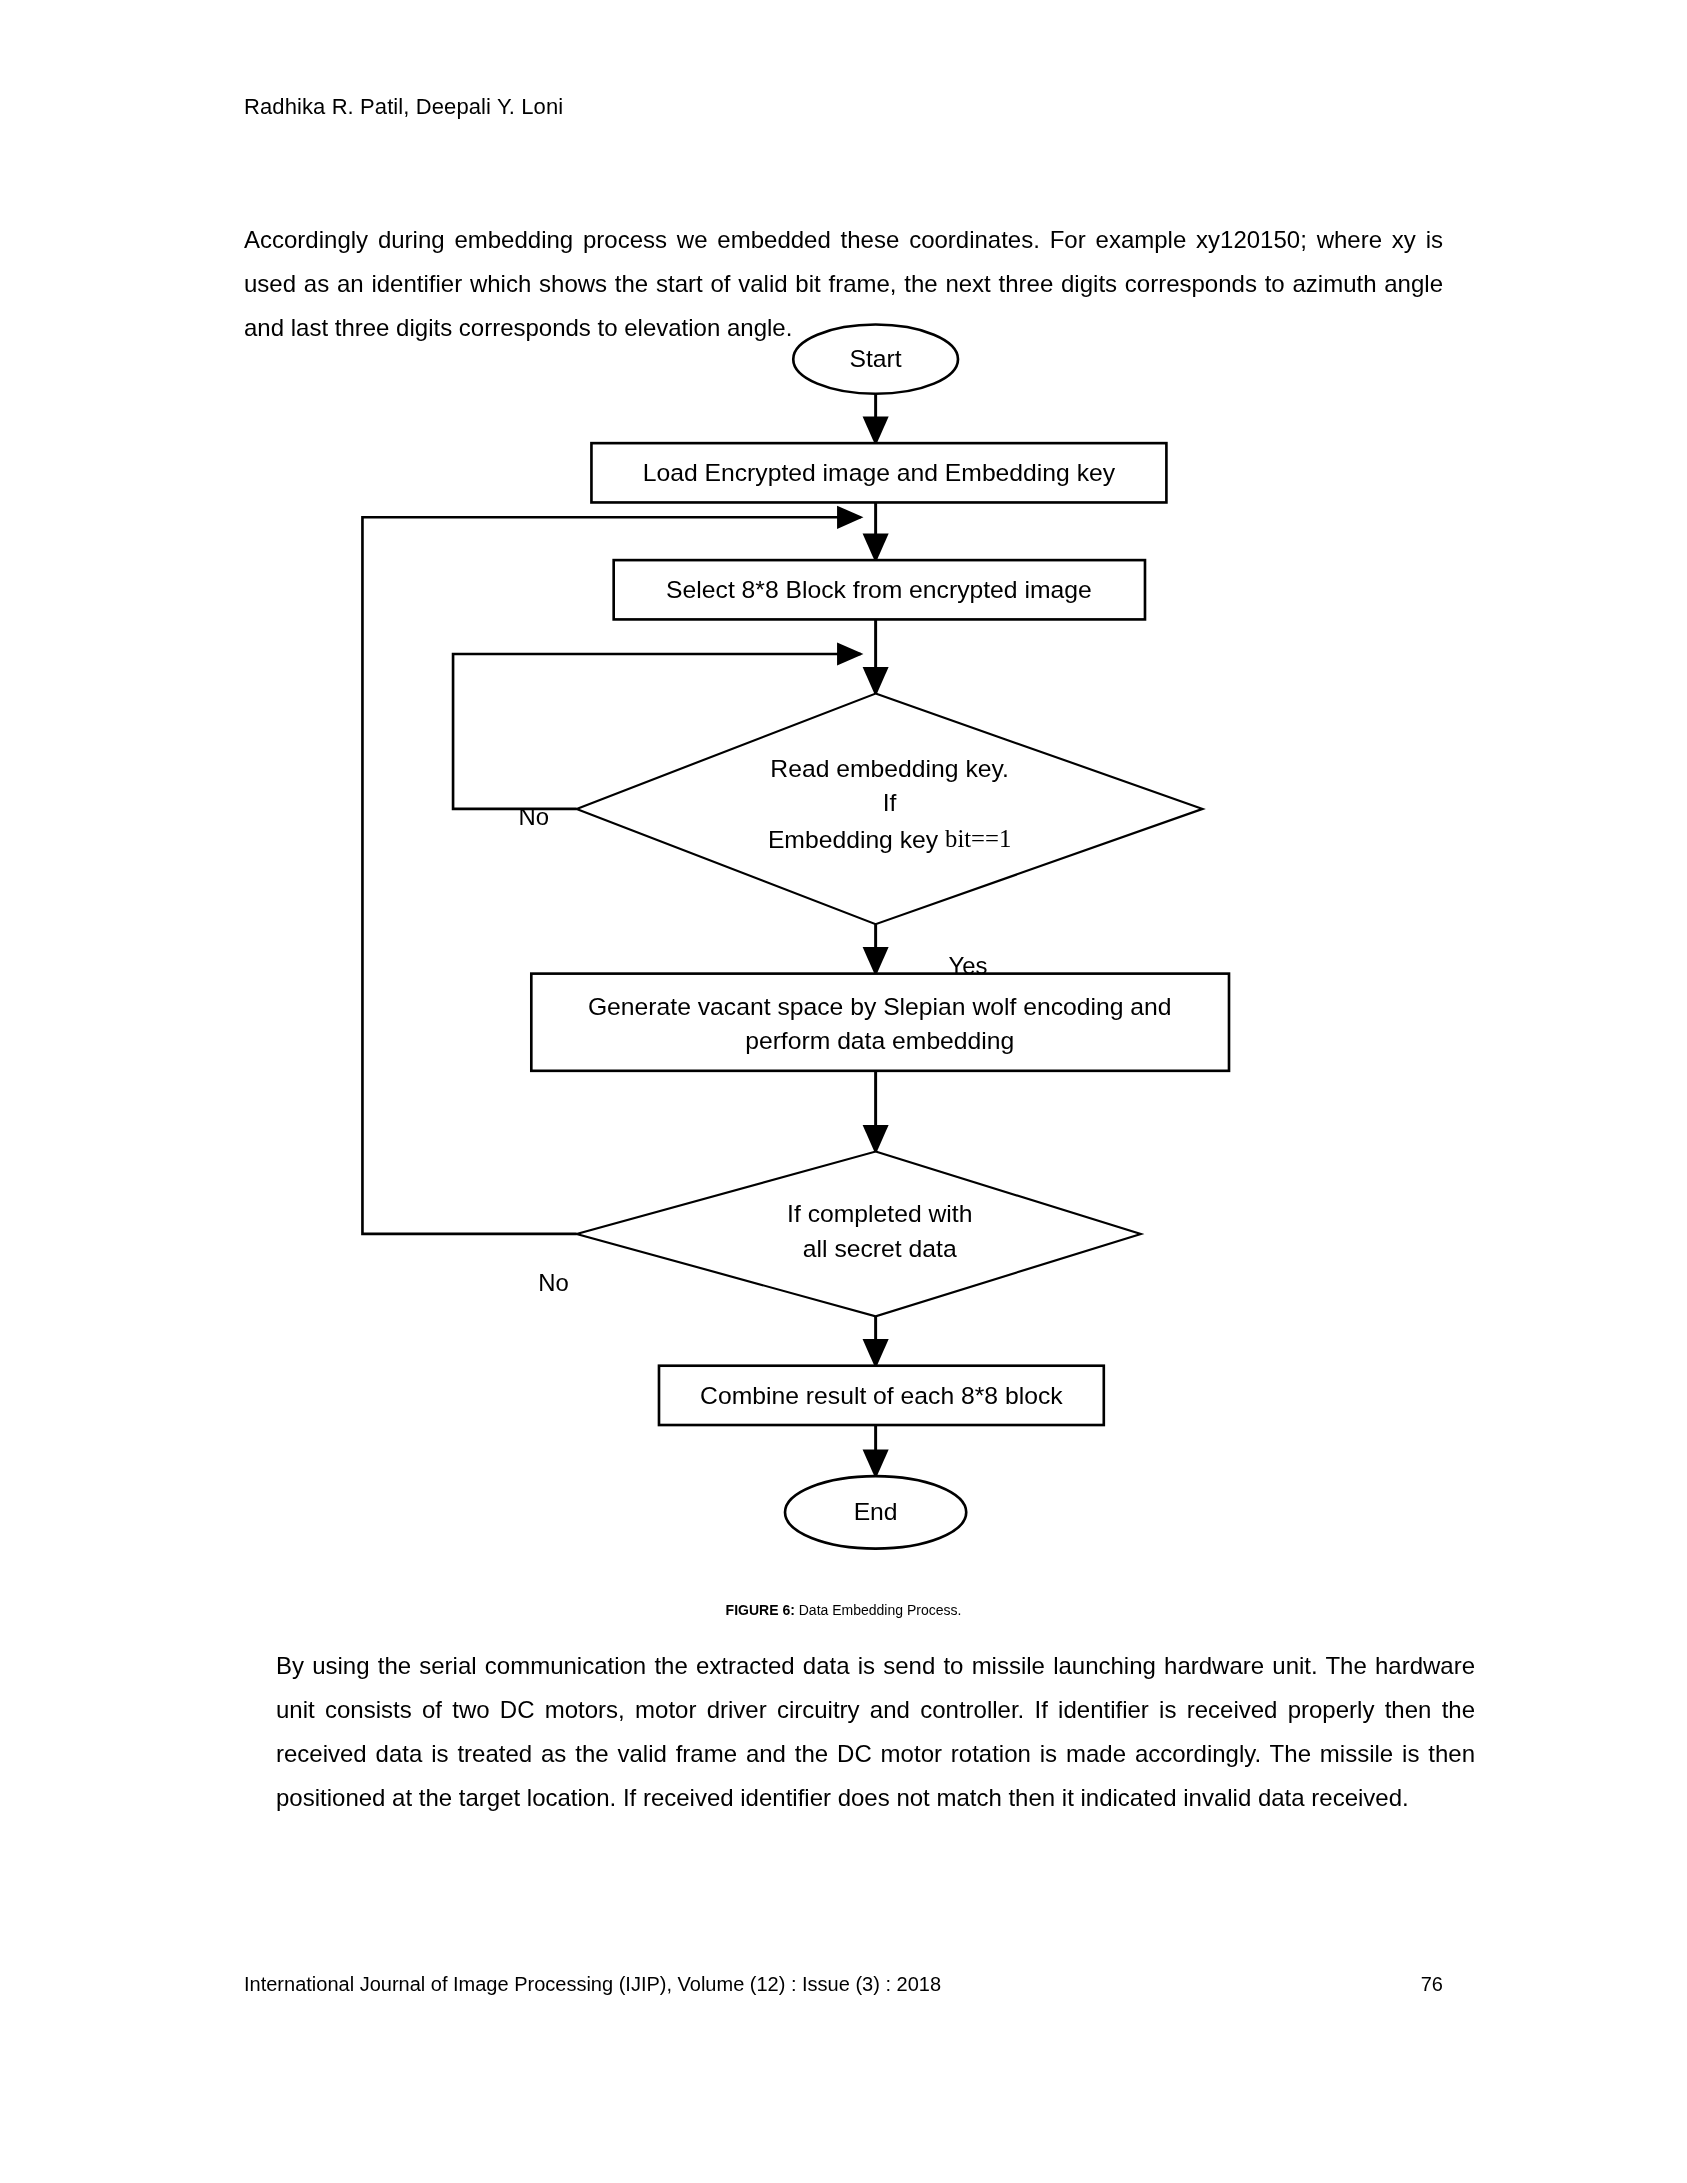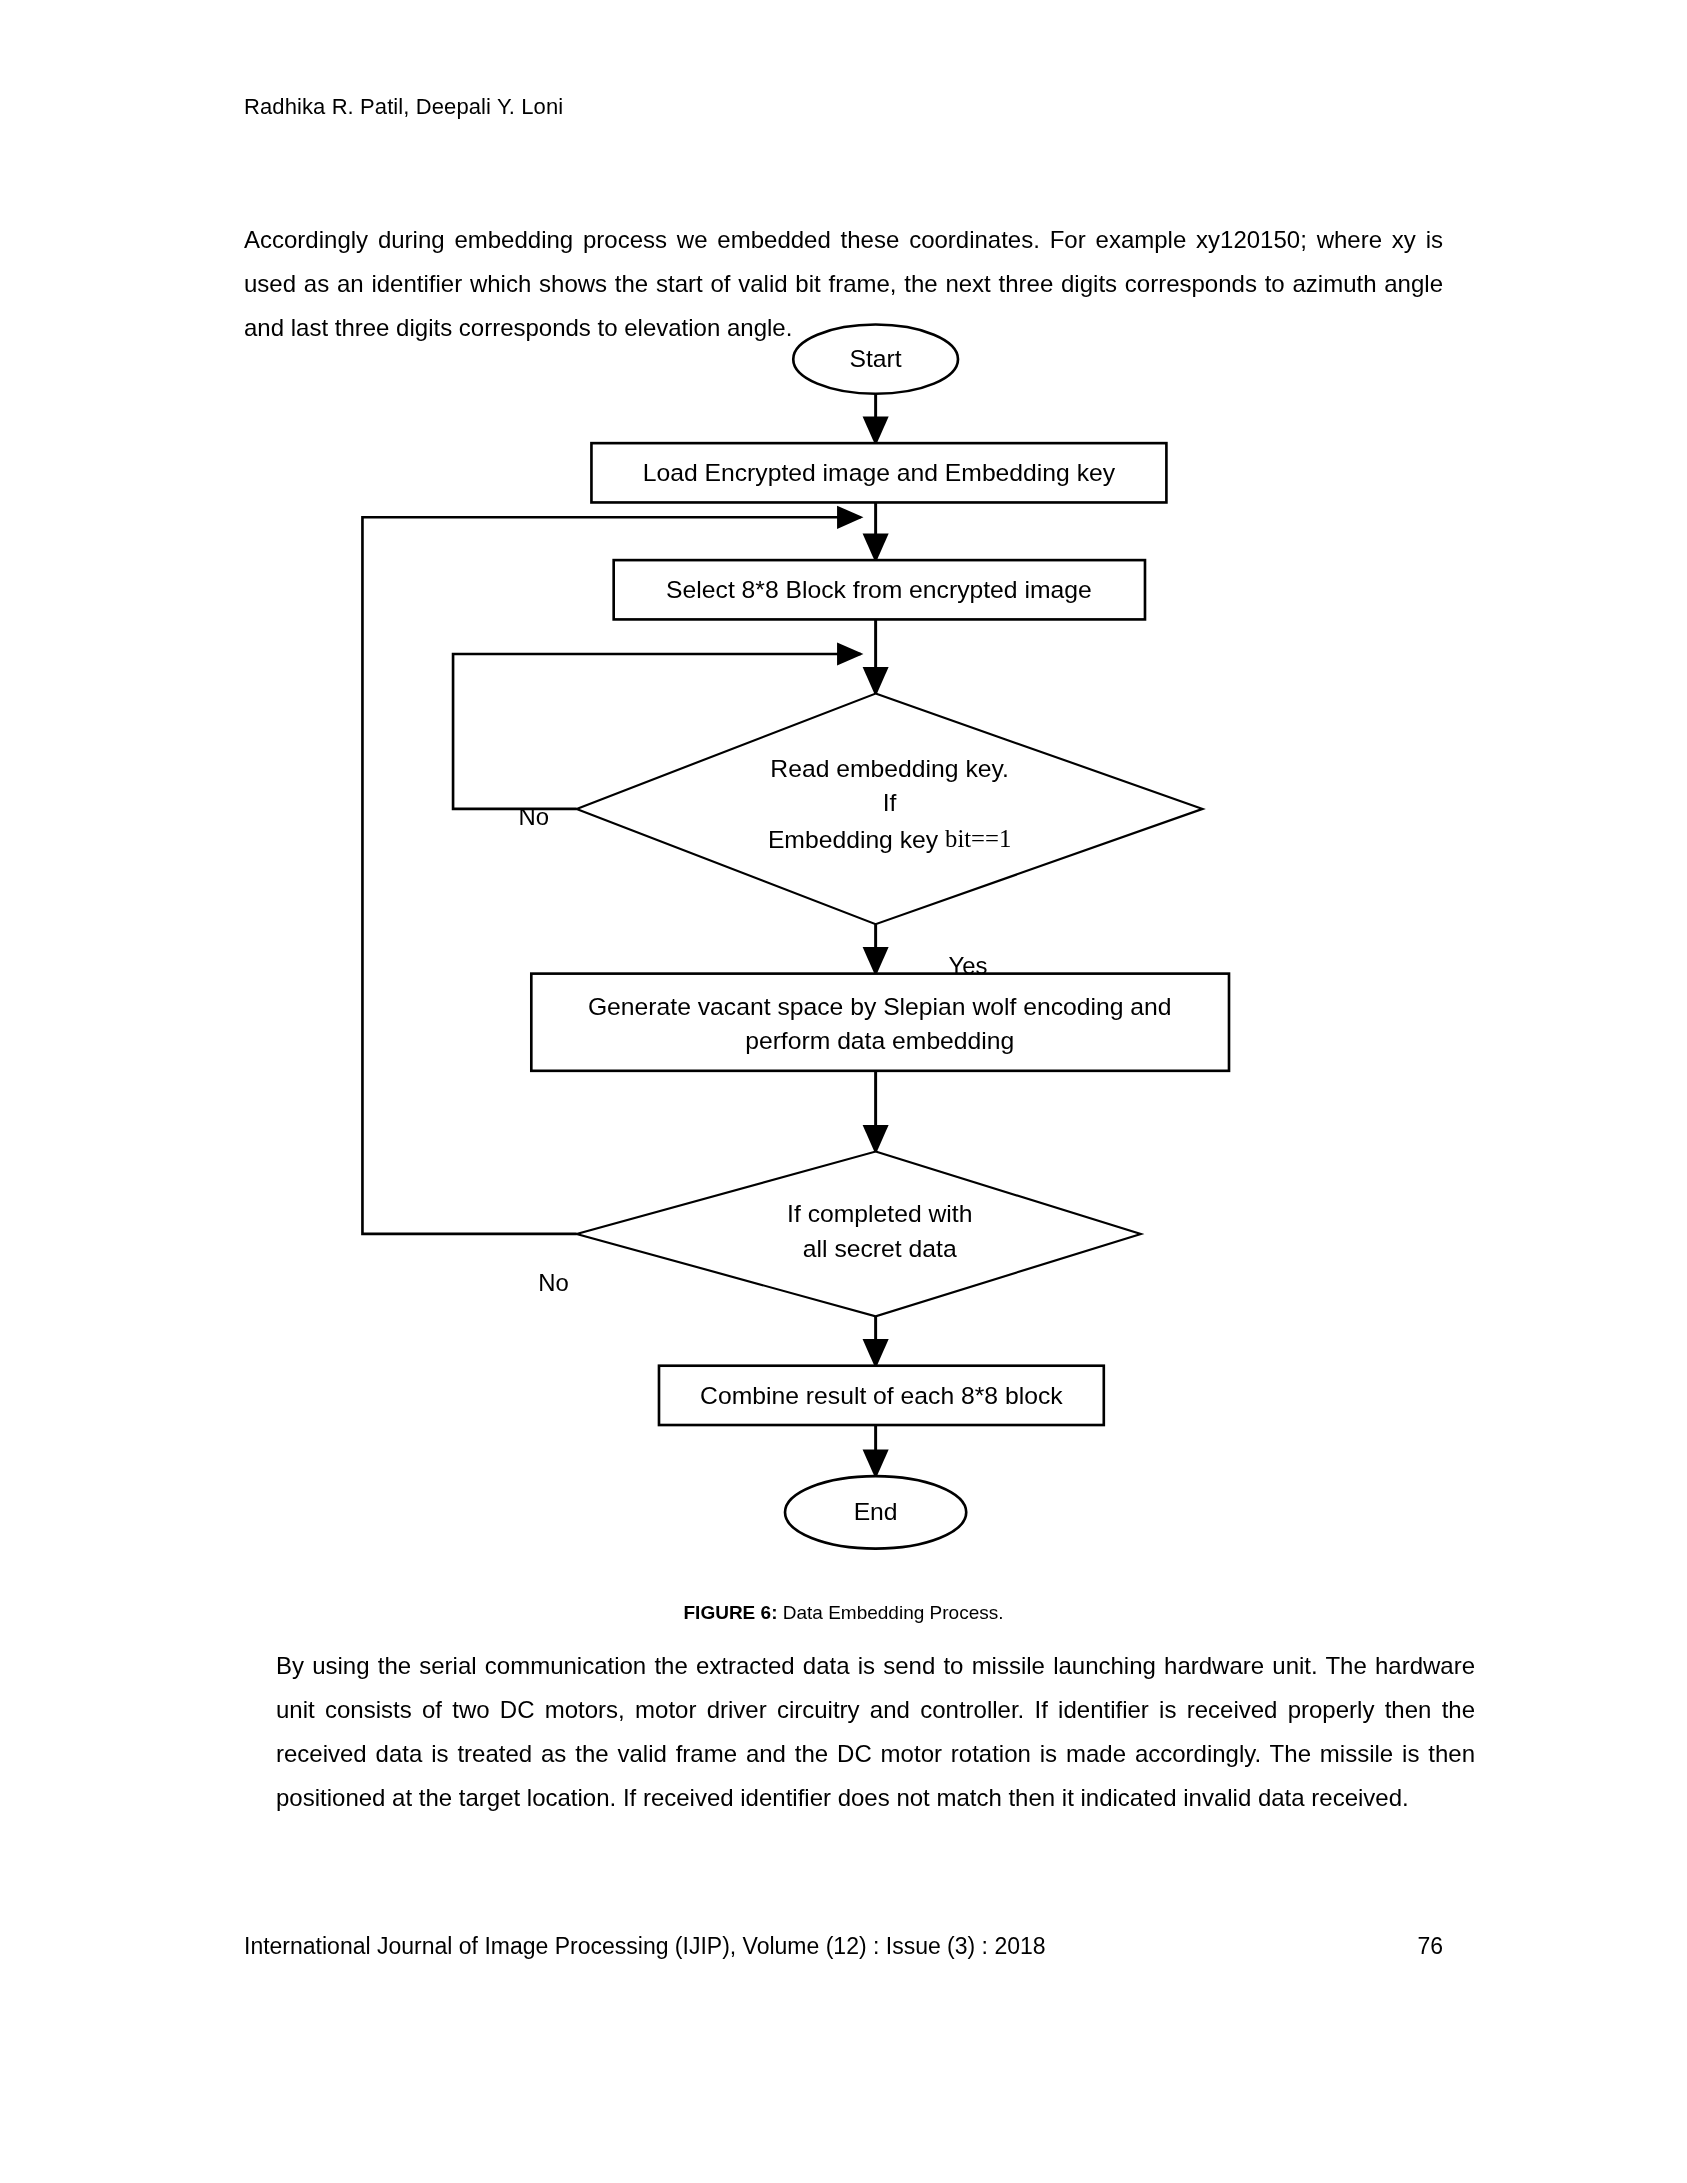--- a/index.html
+++ b/index.html
@@ -24,28 +24,28 @@
     width:1199px;left:244px;
     font-size:24px;
     line-height:44px;
     text-align:justify;
     text-justify:inter-word;
   }
   #intro-paragraph{top:194px;}
   #closing-paragraph{top:1620px;margin-left:32px;}
   .figure-caption{
     position:absolute;left:0;right:0;top:1602px;
-    text-align:center;font-size:19px;
+    text-align:center;font-size:14px;
   }
   .figure-caption .cap-label{font-weight:bold;}
   .footer{
-    position:absolute;left:244px;top:1933px;
+    position:absolute;left:244px;top:1973px;
     width:1199px;
     display:flex;justify-content:space-between;align-items:center;
-    font-size:23px;
+    font-size:20px;
   }
   .flow-wrap{
     position:absolute;left:0;top:313px;width:1482px;height:1285px;
   }
   svg.flow{display:block;width:1687px;height:1285px;}
   svg.flow text{
     font-family:"Liberation Sans", sans-serif;
     fill:#000000;
     font-size:30px;
     text-anchor:middle;

